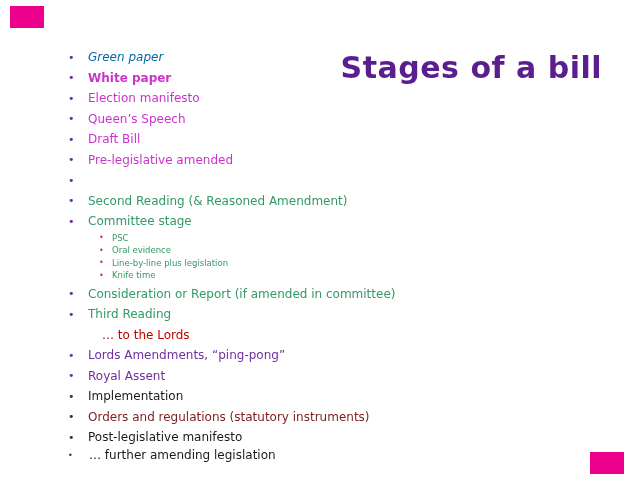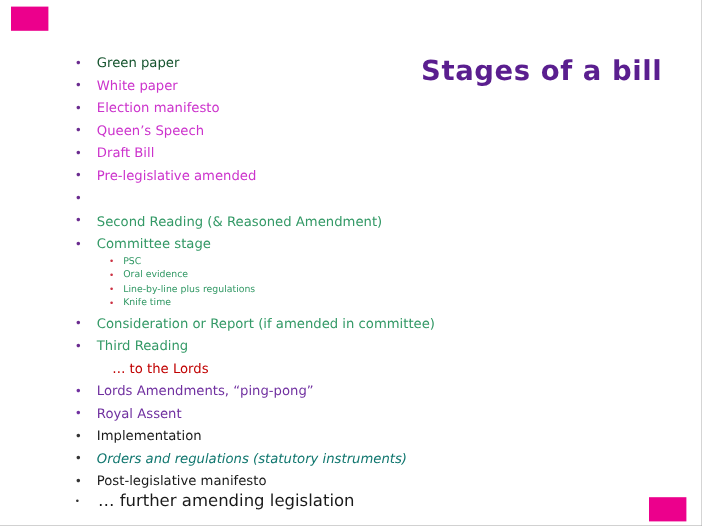--- a/index.html
+++ b/index.html
@@ -10,21 +10,21 @@
     overflow:hidden;
     font-family:"DejaVu Sans","Liberation Sans",sans-serif;
   }
   .corner-rect{position:absolute;}
   .corner-rect.tl{left:10px;top:6px;width:34px;height:22px;}
   .corner-rect.br{right:14px;bottom:4px;width:34px;height:22px;}
   .slide-title{
     position:absolute;
     top:50px;right:36px;
     margin:0;
-    font-size:25px;
+    font-size:30px;
     font-weight:bold;
     letter-spacing:0.5px;
     white-space:nowrap;
   }
   .stages-list{
     position:absolute;
     left:68px;top:47px;
     width:520px;
   }
   .row{display:flex;align-items:center;white-space:nowrap;}
@@ -32,39 +32,39 @@
   .row.main{height:20.5px;}
   .row.main .bullet{width:20px;font-size:11px;}
   .row.main .label{font-size:12px;}
   .row.sub{height:12.5px;padding-left:31px;}
   .row.sub .bullet{width:13px;font-size:8px;}
   .row.sub .label{font-size:8.5px;}
   .row.plain{height:20.5px;padding-left:34px;}
   .row.plain .label{font-size:12px;}
   .row.small{height:15px;}
   .row.small .bullet{width:21px;font-size:8px;}
-  .row.small .label{font-size:15px;}
+  .row.small .label{font-size:12px;}
 </style>
 </head>
 <body>
 
 <div class="slide">
   <div class="corner-rect tl" style="background: rgb(236, 0, 140);"></div>
   <div class="corner-rect br" style="background: rgb(236, 0, 140);"></div>
 
   <h1 class="slide-title" style="color: rgb(90, 30, 143);">Stages of a bill</h1>
 
   <div class="stages-list">
       <div class="row main">
         <span class="bullet" style="color: rgb(106, 43, 143);">•</span>
-        <span class="label" style="color: #14532d;">Green paper</span>
+        <span class="label" style="color: #0369a1; font-style: italic;">Green paper</span>
       </div>
       <div class="row main">
         <span class="bullet" style="color: rgb(106, 43, 143);">•</span>
-        <span class="label" style="color: rgb(204, 51, 204);">White paper</span>
+        <span class="label" style="color: rgb(204, 51, 204); font-weight: bold;">White paper</span>
       </div>
       <div class="row main">
         <span class="bullet" style="color: rgb(106, 43, 143);">•</span>
         <span class="label" style="color: rgb(204, 51, 204);">Election manifesto</span>
       </div>
       <div class="row main">
         <span class="bullet" style="color: rgb(106, 43, 143);">•</span>
         <span class="label" style="color: rgb(204, 51, 204);">Queen’s Speech</span>
       </div>
       <div class="row main">
@@ -89,21 +89,21 @@
       <div class="row sub">
         <span class="bullet" style="color: rgb(204, 51, 68);">•</span>
         <span class="label" style="color: rgb(51, 153, 102);">PSC</span>
       </div>
       <div class="row sub">
         <span class="bullet" style="color: rgb(204, 51, 68);">•</span>
         <span class="label" style="color: rgb(51, 153, 102);">Oral evidence</span>
       </div>
       <div class="row sub">
         <span class="bullet" style="color: rgb(204, 51, 68);">•</span>
-        <span class="label" style="color: rgb(51, 153, 102);">Line-by-line plus regulations</span>
+        <span class="label" style="color: rgb(51, 153, 102);">Line-by-line plus legislation</span>
       </div>
       <div class="row sub">
         <span class="bullet" style="color: rgb(204, 51, 68);">•</span>
         <span class="label" style="color: rgb(51, 153, 102);">Knife time</span>
       </div>
       <div class="row main" style="margin-top: 2px;">
         <span class="bullet" style="color: rgb(106, 43, 143);">•</span>
         <span class="label" style="color: rgb(51, 153, 102);">Consideration or Report (if amended in committee)</span>
       </div>
       <div class="row main">
@@ -120,21 +120,21 @@
       <div class="row main">
         <span class="bullet" style="color: rgb(112, 48, 160);">•</span>
         <span class="label" style="color: rgb(112, 48, 160);">Royal Assent</span>
       </div>
       <div class="row main">
         <span class="bullet" style="color: rgb(51, 51, 51);">•</span>
         <span class="label" style="color: rgb(26, 26, 26);">Implementation</span>
       </div>
       <div class="row main">
         <span class="bullet" style="color: rgb(51, 51, 51);">•</span>
-        <span class="label" style="color: #0f766e; font-style: italic;">Orders and regulations (statutory instruments)</span>
+        <span class="label" style="color: #7f1d1d;">Orders and regulations (statutory instruments)</span>
       </div>
       <div class="row main">
         <span class="bullet" style="color: rgb(51, 51, 51);">•</span>
         <span class="label" style="color: rgb(26, 26, 26);">Post-legislative manifesto</span>
       </div>
       <div class="row small">
         <span class="bullet" style="color: rgb(51, 51, 51);">•</span>
         <span class="label" style="color: rgb(26, 26, 26);">… further amending legislation</span>
       </div>
     </div>

